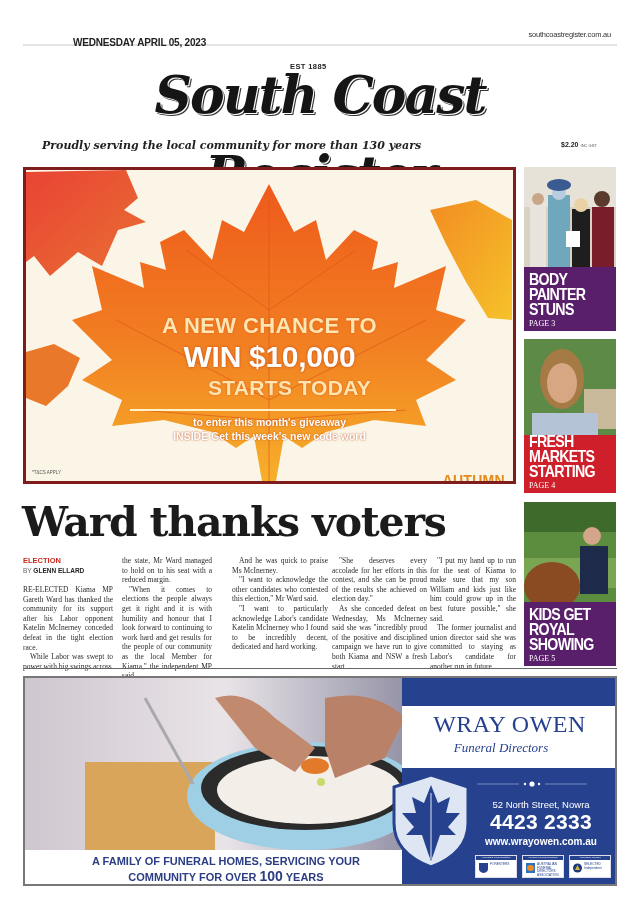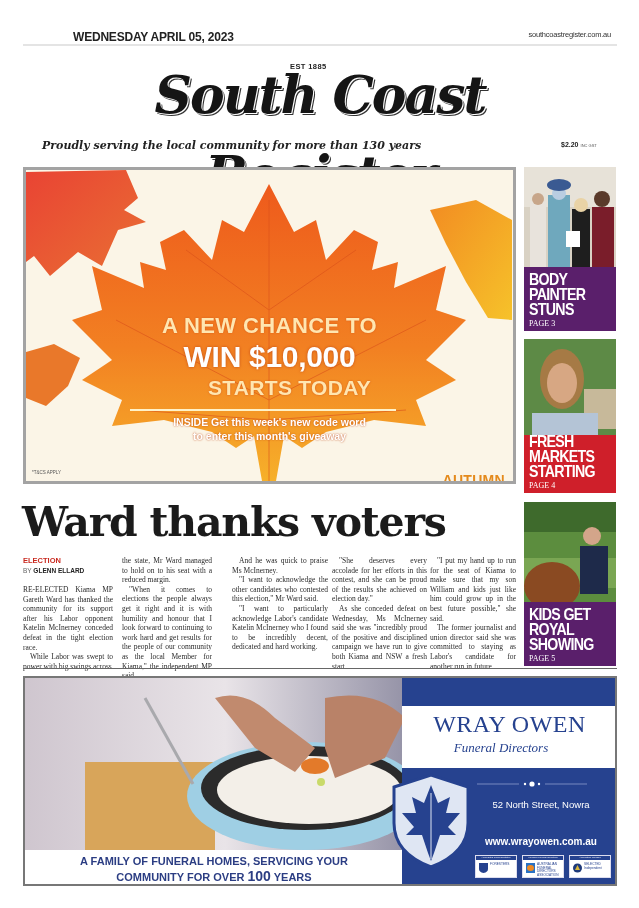--- a/index.html
+++ b/index.html
@@ -1,31 +1,31 @@
 <!DOCTYPE html>
 <html><head>
 <meta charset="utf-8">
 <style>
   * { box-sizing: border-box; margin: 0; padding: 0; }
   html, body { width: 639px; height: 908px; background: #ffffff; overflow: hidden; }
   body { position: relative; font-family: "Liberation Serif", serif; color: #1c1c1c; }
 
   .dateline { position: absolute; left: 23px; top: 30px; width: 594px; height: 16px; border-bottom: 2px solid #e4e4e4; }
-  .dateline .date { position: absolute; left: 6px; top: 0; font-family: "Liberation Sans", sans-serif; font-weight: bold; font-size: 12px; letter-spacing: -0.2px; color: #222; padding-left: 44px; }
+  .dateline .date { position: absolute; left: 6px; top: 7px; font-family: "Liberation Sans", sans-serif; font-weight: bold; font-size: 10px; letter-spacing: -0.2px; color: #222; padding-left: 44px; }
   .dateline .site { position: absolute; right: 6px; top: 0; font-family: "Liberation Sans", sans-serif; font-size: 7.5px; color: #333; letter-spacing: -0.2px; }
 
   .est { position: absolute; left: 290px; top: 62px; font-family: "Liberation Sans", sans-serif; font-weight: bold; font-size: 7.5px; letter-spacing: 0.4px; color: #222; }
   .masthead { position: absolute; left: 40px; top: 54px; width: 560px; text-align: center; font-family: "DejaVu Serif", serif; font-weight: bold; font-size: 53px; letter-spacing: -2px; color: #151515; line-height: 80px; transform: scaleX(0.98); text-shadow: 1px 1px 0 #fff, 2px 2px 0 #333; font-style: italic; }
 
   .tagline { position: absolute; left: 42px; top: 139px; font-family: "DejaVu Serif", serif; font-style: italic; font-weight: bold; font-size: 11px; color: #222; }
   .price { position: absolute; left: 561px; top: 141px; font-family: "Liberation Sans", sans-serif; font-weight: bold; font-size: 7px; color: #222; }
   .price .gst { font-weight: normal; font-size: 4px; color: #555; margin-left: 2px; }
 
   
-  .promo { position: absolute; left: 23px; top: 167px; width: 493px; height: 317px; border: 3px solid #a3a3a3; background: #fbf5e7; overflow: hidden; }
+  .promo { position: absolute; left: 23px; top: 167px; width: 493px; height: 317px; border: 3px solid #7f1d1d; background: #fbf5e7; overflow: hidden; }
   .promo .leaf-svg { position: absolute; left: 0; top: 0; }
   .promo .headline { position: absolute; left: 0; width: 100%; text-align: center; font-family: "Liberation Sans", sans-serif; font-weight: bold; color: #fff2c4; }
   .promo .l1 { top: 143px; font-size: 22px; letter-spacing: 0.4px; color: #ffe6b0; text-shadow: 0 0 2px #d4571a; }
   .promo .l2 { top: 170px; font-size: 30px; color: #ffffff; letter-spacing: -0.3px; text-shadow: 0 0 3px #c14a18; }
   .promo .l3 { top: 206px; font-size: 21px; color: #ffe6b0; letter-spacing: 0.3px; text-shadow: 0 0 2px #d4571a; padding-left: 40px; }
   .promo .rule { position: absolute; left: 104px; top: 239px; width: 266px; height: 2px; background: #fff2c8; }
   .promo .inside { position: absolute; left: 0; top: 245px; width: 100%; text-align: center; font-family: "Liberation Sans", sans-serif; font-weight: bold; font-size: 10.5px; line-height: 14px; color: #ffffff; text-shadow: 0 0 2px #c14a18; }
   .promo .inside .lbl { font-weight: bold; }
   .promo .tcs { position: absolute; left: 6px; top: 300px; font-family: "Liberation Sans", sans-serif; font-size: 4.5px; color: #555; }
   .promo .cashcode { position: absolute; right: 8px; top: 265px; text-align: left; font-family: "Liberation Sans", sans-serif; font-weight: bold; line-height: 13px; }
@@ -54,21 +54,21 @@
   .c1 { left: 23px; top: 585px; }
   .c2 { left: 122px; }
   .c3 { left: 232px; width: 96px; }
   .c4 { left: 332px; width: 95px; }
   .c5 { left: 430px; width: 86px; }
   .story-rule { position: absolute; left: 23px; top: 668px; width: 594px; height: 1px; background: #666; }
 
   
   .ad { position: absolute; left: 23px; top: 676px; width: 594px; height: 210px; border: 2px solid #777; overflow: hidden; background: #fff; }
   .ad .photo-svg { position: absolute; left: 0; top: 0; }
-  .ad .caption { position: absolute; left: 4px; top: 172px; width: 400px; height: 37px; background: #ffffff; }
+  .ad .caption { position: absolute; left: 16px; top: 172px; width: 400px; height: 37px; background: #ffffff; }
   .ad .caption .cap { position: absolute; left: 0; top: 4px; width: 370px; text-align: center; font-family: "Liberation Sans", sans-serif; font-weight: bold; font-size: 11px; line-height: 15px; color: #2b3d83; }
   .ad .caption .big { font-size: 14px; }
   .ad .blue { position: absolute; left: 377px; top: 0; width: 215px; height: 206px; background: #26428f; }
   .ad .white { position: absolute; left: 377px; top: 28px; width: 215px; height: 62px; background: #ffffff; }
   .ad .brand { position: absolute; left: 377px; top: 33px; width: 215px; text-align: center; font-family: "Liberation Serif", serif; font-size: 24px; color: #26428f; letter-spacing: 0.5px; }
   .ad .sub { position: absolute; left: 377px; top: 62px; width: 198px; text-align: center; font-family: "Liberation Serif", serif; font-style: italic; font-size: 13px; color: #26428f; }
   .ad .orn { position: absolute; left: 452px; top: 103px; width: 110px; height: 6px; }
   .ad .addr { position: absolute; left: 446px; top: 121px; width: 140px; text-align: center; font-family: "Liberation Sans", sans-serif; font-size: 9.5px; color: #ffffff; }
   .ad .phone { position: absolute; left: 446px; top: 132px; width: 140px; text-align: center; font-family: "Liberation Sans", sans-serif; font-weight: bold; font-size: 21px; color: #ffffff; letter-spacing: 0.3px; }
   .ad .web { position: absolute; left: 446px; top: 158px; width: 140px; text-align: center; font-family: "Liberation Sans", sans-serif; font-weight: bold; font-size: 10px; color: #ffffff; }
@@ -126,22 +126,22 @@
       <path d="M243,250 L380,240"></path>
       <path d="M243,140 L160,80"></path>
       <path d="M243,140 L330,80"></path>
     </g>
   </svg>
   <div class="headline l1">A NEW CHANCE TO</div>
   <div class="headline l2">WIN $10,000</div>
   <div class="headline l3">STARTS TODAY</div>
   <div class="rule"></div>
   <div class="inside">
+    <div>to enter this month's giveaway</div>
     <div><span class="lbl">INSIDE</span><span> Get this week's new code word</span></div>
-    <div>to enter this month's giveaway</div>
   </div>
   <div class="tcs">*T&amp;CS APPLY</div>
   <div class="cashcode">
     <div class="a">AUTUMN</div>
     <div class="c"><span>CA</span><span class="dollar">$</span><span>H</span></div>
     <div class="c">CODE</div>
   </div>
 </div>
 
 <div class="teaser t1">
@@ -266,20 +266,21 @@
     <circle cx="55" cy="3" r="2.6" fill="#fff"></circle>
     <circle cx="62" cy="3" r="1.2" fill="#fff"></circle>
     <line x1="68" y1="3" x2="110" y2="3" stroke="#aebbe0" stroke-width="0.6"></line>
   </svg>
   <svg class="shield" width="82" height="96" viewBox="0 0 82 96">
     <path d="M4,14 L41,2 L78,14 L78,50 Q78,80 41,94 Q4,80 4,50 Z" fill="#dfe6f3" stroke="#26428f" stroke-width="3"></path>
     <path d="M41,12 L48,30 L60,24 L56,40 L70,40 L58,54 L66,62 L50,62 L44,80 L41,88 L38,80 L32,62 L16,62 L24,54 L12,40 L26,40 L22,24 L34,30 Z" fill="#26428f"></path>
     <path d="M41,20 L41,86" stroke="#dfe6f3" stroke-width="1"></path>
   </svg>
   <div class="addr">52 North Street, Nowra</div>
+  <div class="phone">4423 2333</div>
   <div class="web">www.wrayowen.com.au</div>
   <div class="badges">
     <div class="badge">
       <div class="bt">Accredited Representative</div>
       <svg class="ic" viewBox="0 0 9 10">
           <path d="M0,0 L9,0 L9,6 Q9,9 4.5,10 Q0,9 0,6 Z" fill="#26428f"></path>
         </svg>
       <div class="bl">FORESTERS</div>
     </div>
     <div class="badge">

